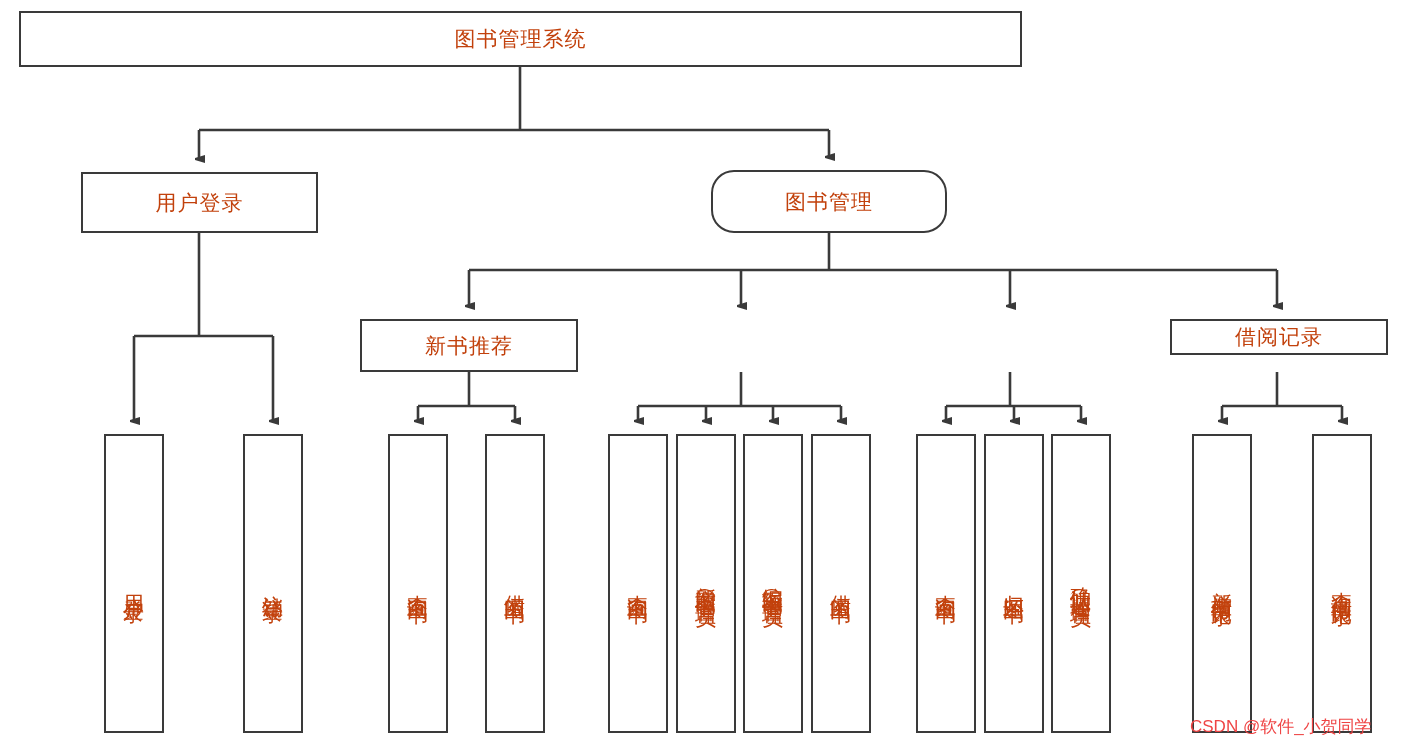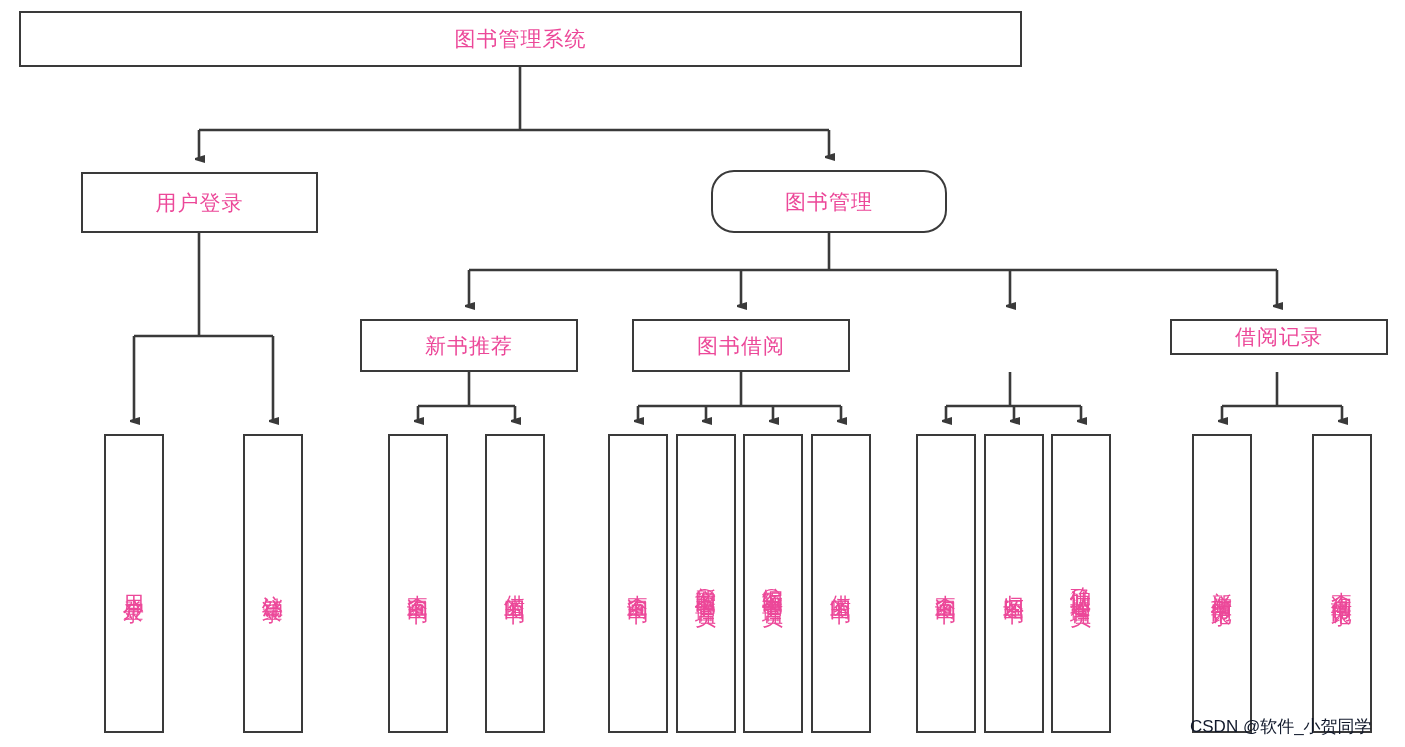--- a/index.html
+++ b/index.html
@@ -26,21 +26,21 @@
     pointer-events: none;
   }
   .node {
     position: absolute;
     box-sizing: border-box;
     background: #ffffff;
     border: 2px solid #3a3a3a;
     display: flex;
     align-items: center;
     justify-content: center;
-    color: #ec4899;
+    color: #c2410c;
     z-index: 2;
   }
   .node.h {
     font-size: 21px;
     letter-spacing: 1px;
   }
   .node.v {
     font-size: 21px;
     writing-mode: vertical-rl;
     text-orientation: upright;
@@ -51,21 +51,21 @@
   .node.v .vtext {
     writing-mode: vertical-rl;
     text-orientation: upright;
     white-space: nowrap;
   }
   .watermark {
     position: absolute;
     left: 1190px;
     top: 715px;
     font-size: 17px;
-    color: #0f172a;
+    color: #ef4444;
     white-space: nowrap;
     z-index: 3;
   }
 </style>
 </head>
 <body>
 
 <div id="canvas">
 
   <svg id="wires" viewBox="0 0 1405 747" xmlns="http://www.w3.org/2000/svg">
@@ -125,23 +125,20 @@
   <div class="node h" id="node-l1-0" style="left: 81px; top: 172px; width: 237px; height: 61px;">
       <span>用户登录</span>
     </div>
   <div class="node h" id="node-l1-1" style="left: 711px; top: 170px; width: 236px; height: 63px; border-radius: 23px;">
       <span>图书管理</span>
     </div>
 
   <div class="node h" id="node-l2-0" style="left: 360px; top: 319px; width: 218px; height: 53px;">
       <span>新书推荐</span>
     </div>
-  <div class="node h" id="node-l2-1" style="left: 632px; top: 319px; width: 218px; height: 53px;">
-      <span>图书借阅</span>
-    </div>
   <div class="node h" id="node-l2-3" style="left: 1170px; top: 319px; width: 218px; height: 36px;">
       <span>借阅记录</span>
     </div>
 
   <div class="node v" id="node-leaf-0" style="left: 104px; top: 434px; width: 60px; height: 299px;">
       <span class="vtext">用户登录</span>
     </div>
   <div class="node v" id="node-leaf-1" style="left: 243px; top: 434px; width: 60px; height: 299px;">
       <span class="vtext">注销登录</span>
     </div>

